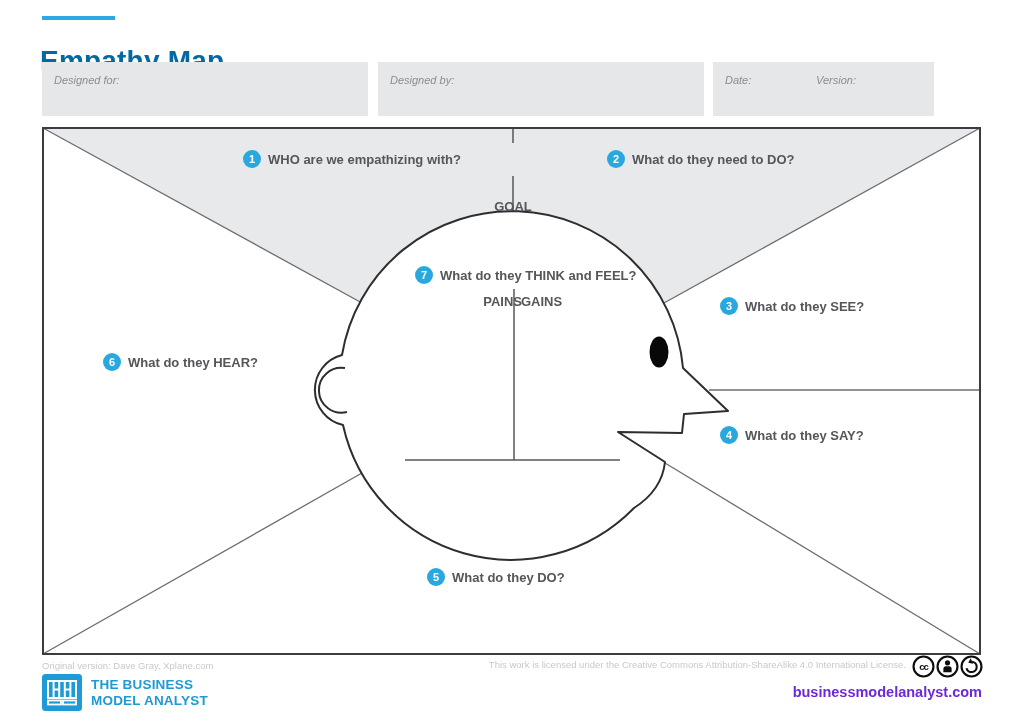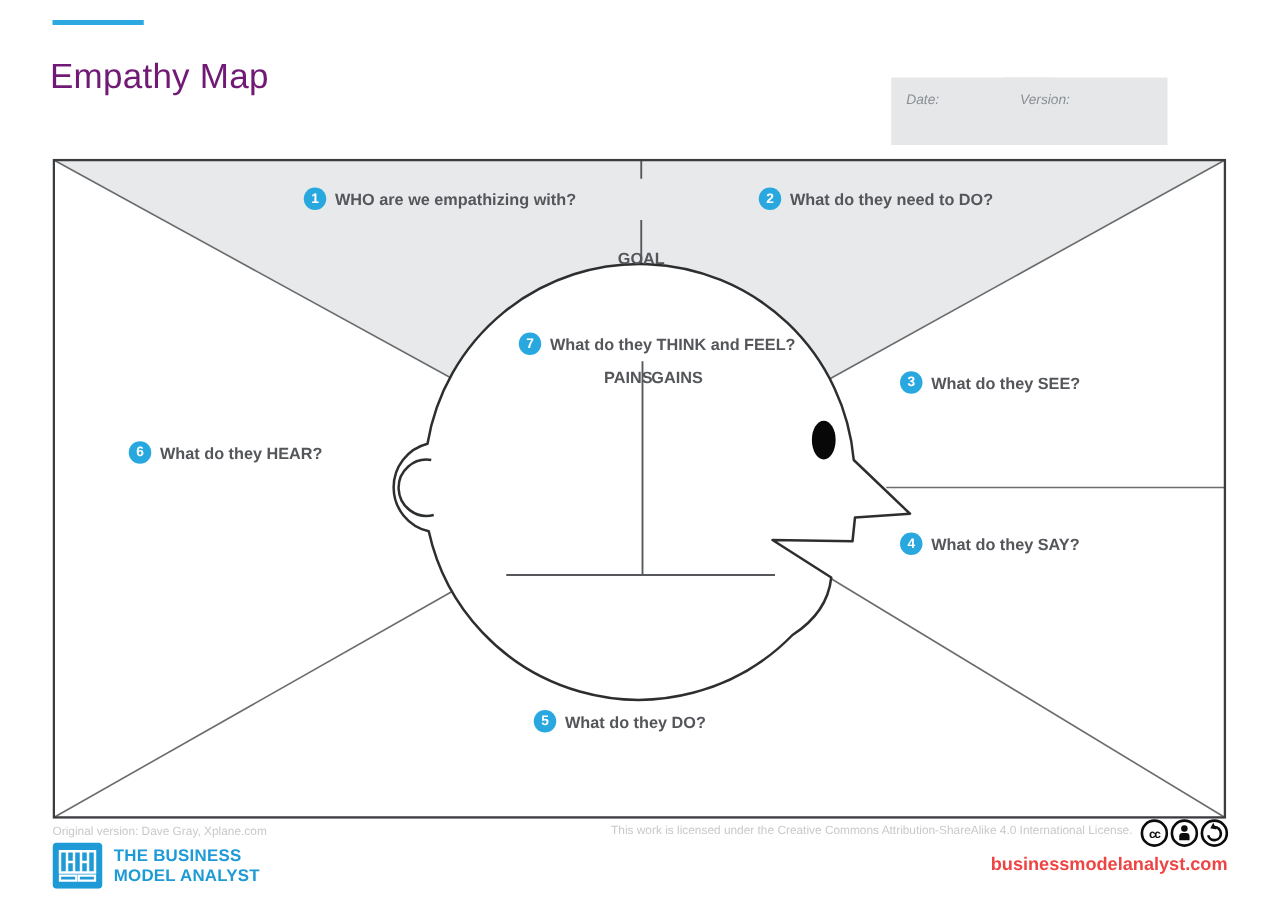--- a/index.html
+++ b/index.html
@@ -1,21 +1,21 @@
 <!DOCTYPE html>
 <html><head>
 <meta charset="utf-8">
 <style>
   html,body{margin:0;padding:0;background:#ffffff;}
   body{font-family:"Liberation Sans", sans-serif;}
   .page{position:relative;width:1024px;height:724px;background:#ffffff;overflow:hidden;}
 
   
   .accent-line{position:absolute;left:42px;top:16px;width:73px;height:4px;background:#2BA9E0;}
-  .page-title{position:absolute;left:40px;top:26px;font-size:28px;font-weight:400;color:#701a75;letter-spacing:.2px;}
+  .page-title{position:absolute;left:40px;top:26px;font-size:28px;font-weight:700;color:#0369a1;letter-spacing:.2px;}
   .hdr-box{position:absolute;top:62px;height:54px;background:#E5E7E9;box-sizing:border-box;padding:8px 12px;}
   .hdr-box .hdr-label{font-size:11px;font-style:italic;color:#8A8D92;}
   .hdr-designed-for{left:42px;width:326px;}
   .hdr-designed-by{left:378px;width:326px;}
   .hdr-date{left:713px;width:130px;}
   .hdr-version{left:804px;width:130px;}
 
   
   .map-canvas{position:absolute;left:42px;top:127px;width:939px;height:528px;}
   .map-canvas svg{position:absolute;left:0;top:0;}
@@ -36,30 +36,36 @@
 
   
   .attribution{position:absolute;left:42px;top:660px;font-size:9.5px;color:#C7C9CB;}
   .license-text{position:absolute;right:118px;top:659px;font-size:9.5px;color:#C7C9CB;}
   .cc-icons{position:absolute;left:912px;top:655px;display:flex;gap:1px;}
   .cc-icons .cc-icon{width:23px;height:23px;}
 
   .logo{position:absolute;left:42px;top:674px;display:flex;align-items:center;gap:9px;justify-content:space-between;}
   .logo-mark{width:40px;height:37px;}
   .logo-text{font-size:13.5px;font-weight:700;color:#1E9AD6;line-height:1.18;letter-spacing:.2px;}
-  .site-link{position:absolute;right:42px;top:684px;font-size:14.5px;font-weight:700;color:#ef4444;text-decoration:none;}
+  .site-link{position:absolute;right:42px;top:684px;font-size:14.5px;font-weight:700;color:#6d28d9;text-decoration:none;}
 </style>
 </head>
 <body>
 
 <div class="page">
 
   <div class="accent-line"></div>
   <h1 class="page-title">Empathy Map</h1>
 
+  <div class="hdr-box hdr-designed-for">
+    <span class="hdr-label">Designed for:</span>
+  </div>
+  <div class="hdr-box hdr-designed-by">
+    <span class="hdr-label">Designed by:</span>
+  </div>
   <div class="hdr-box hdr-date">
     <span class="hdr-label">Date:</span>
   </div>
   <div class="hdr-box hdr-version">
     <span class="hdr-label">Version:</span>
   </div>
 
   <div class="map-canvas">
     <svg width="939" height="528" viewBox="0 0 939 528">
 

